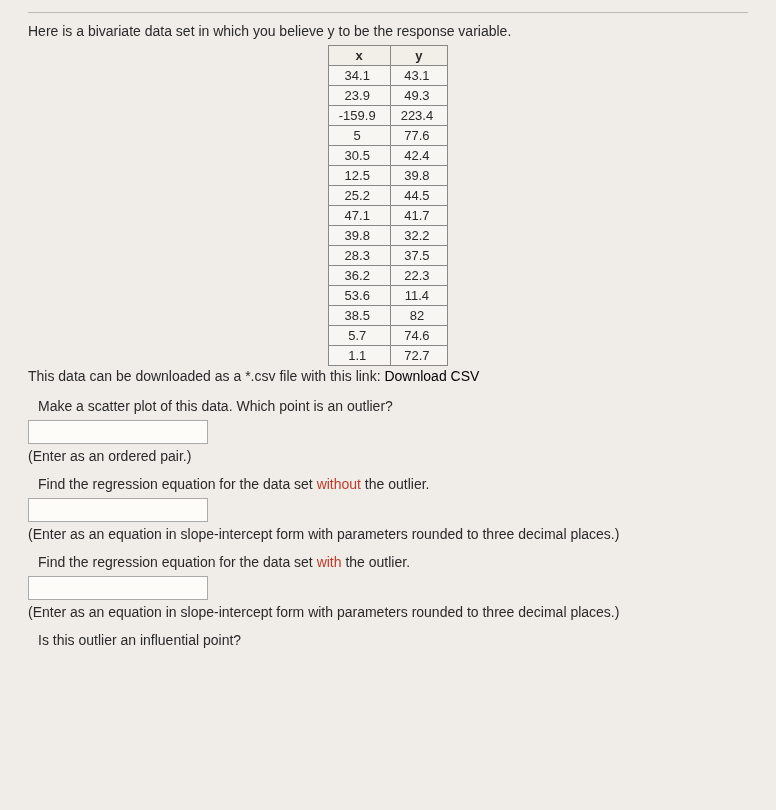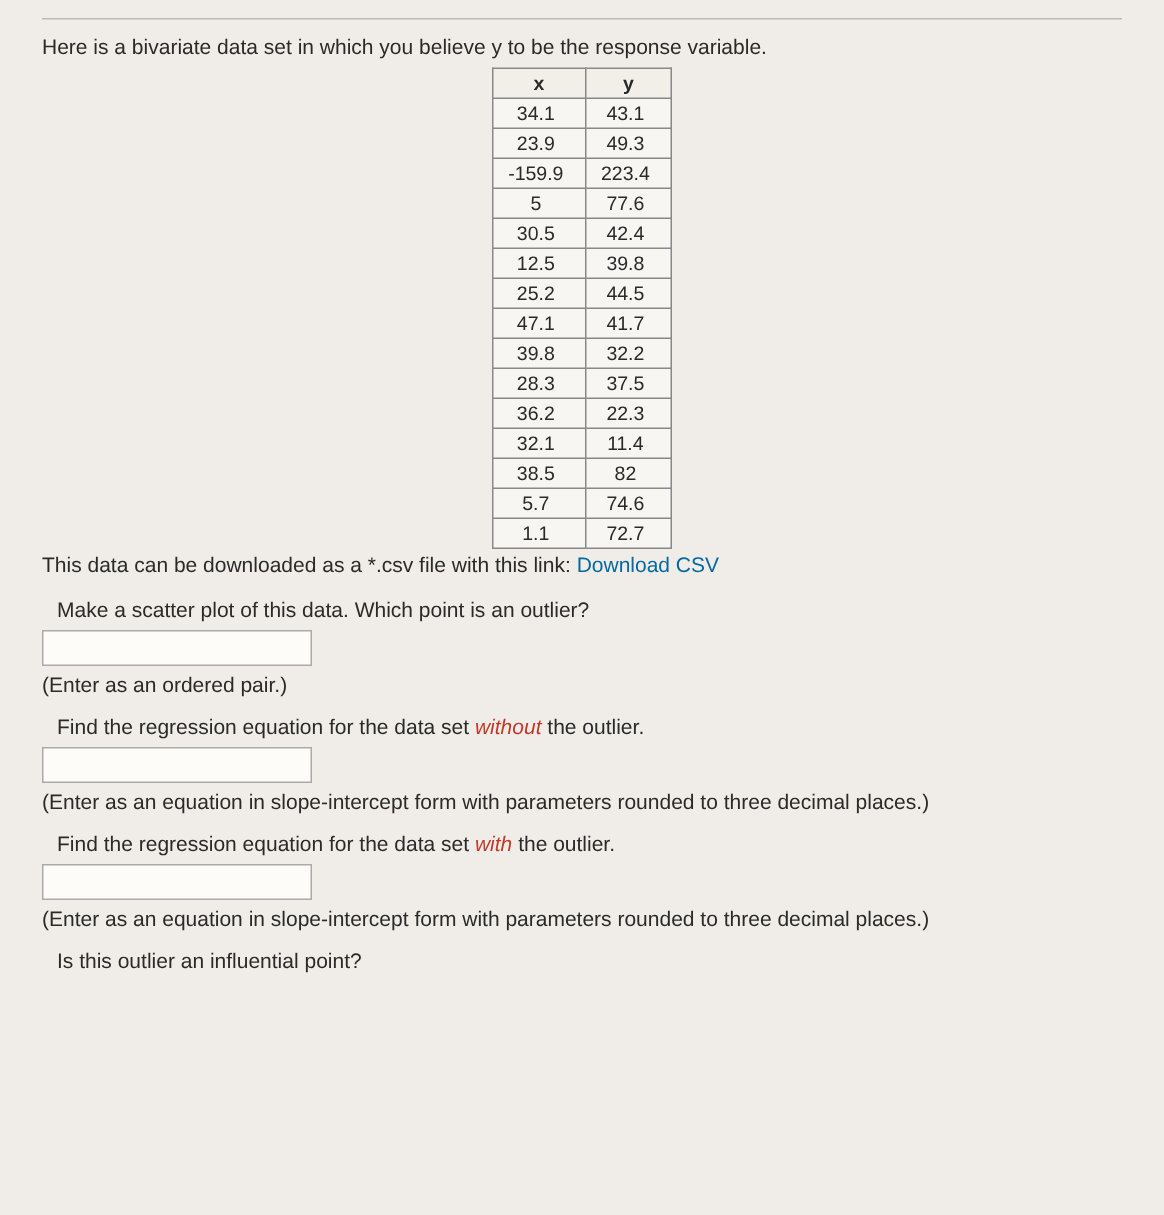--- a/index.html
+++ b/index.html
@@ -42,21 +42,21 @@
     }
     .data-table td {
       text-align: center;
       padding-right: 14px;
     }
     .download-line {
       margin-top: 2px;
       margin-bottom: 14px;
     }
     .link {
-      color: #0369a1;
+      color: #000000;
       cursor: pointer;
     }
     .prompt {
       margin-top: 10px;
       margin-bottom: 6px;
       margin-left: 10px;
     }
     .text-input {
       width: 180px;
       height: 24px;
@@ -66,21 +66,20 @@
       font-size: 13px;
       margin-bottom: 4px;
       display: block;
     }
     .hint {
       margin-bottom: 12px;
     }
     .red-word {
       color: #c03a2a;
       font-weight: normal;
-      font-style: italic;
     }
     .radio-group {
       margin-top: 6px;
       padding-left: 18px;
     }
     .radio-row {
       margin: 4px 0;
       display: flex;
       align-items: center;
       gap: 6px;
@@ -143,21 +142,21 @@
       </tr>
       <tr>
         <td>28.3</td>
         <td>37.5</td>
       </tr>
       <tr>
         <td>36.2</td>
         <td>22.3</td>
       </tr>
       <tr>
-        <td>32.1</td>
+        <td>53.6</td>
         <td>11.4</td>
       </tr>
       <tr>
         <td>38.5</td>
         <td>82</td>
       </tr>
       <tr>
         <td>5.7</td>
         <td>74.6</td>
       </tr>

